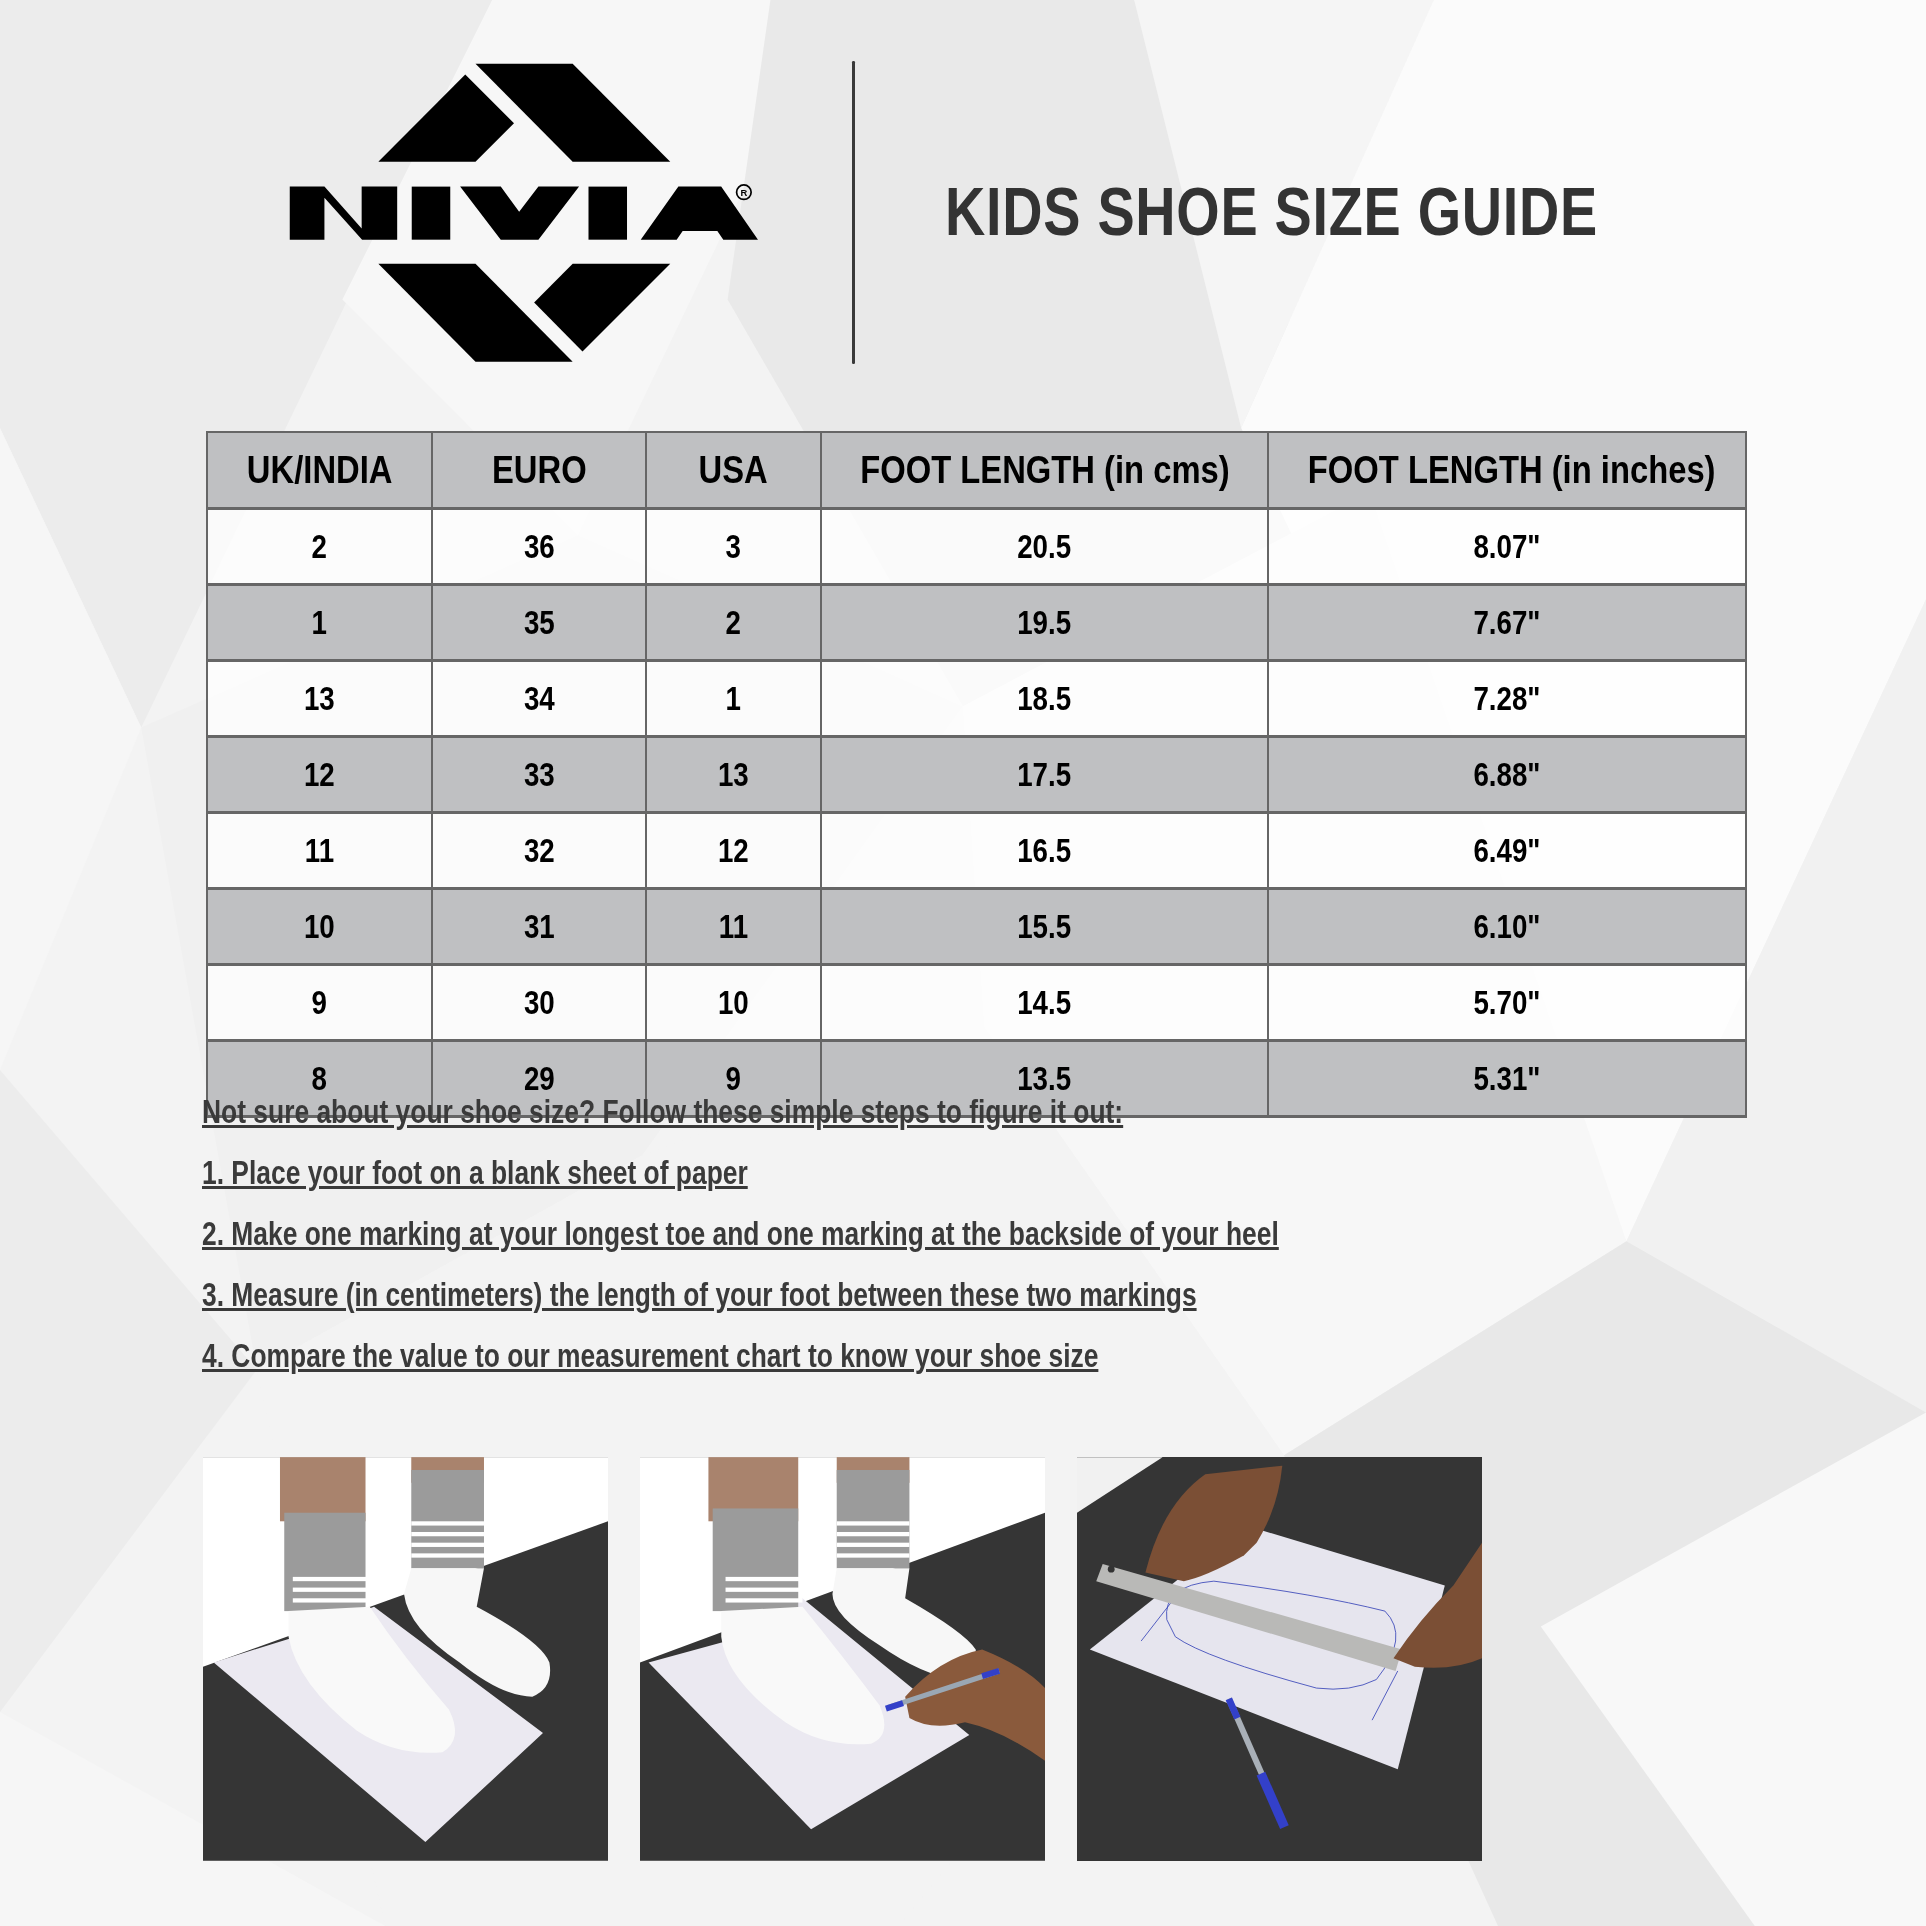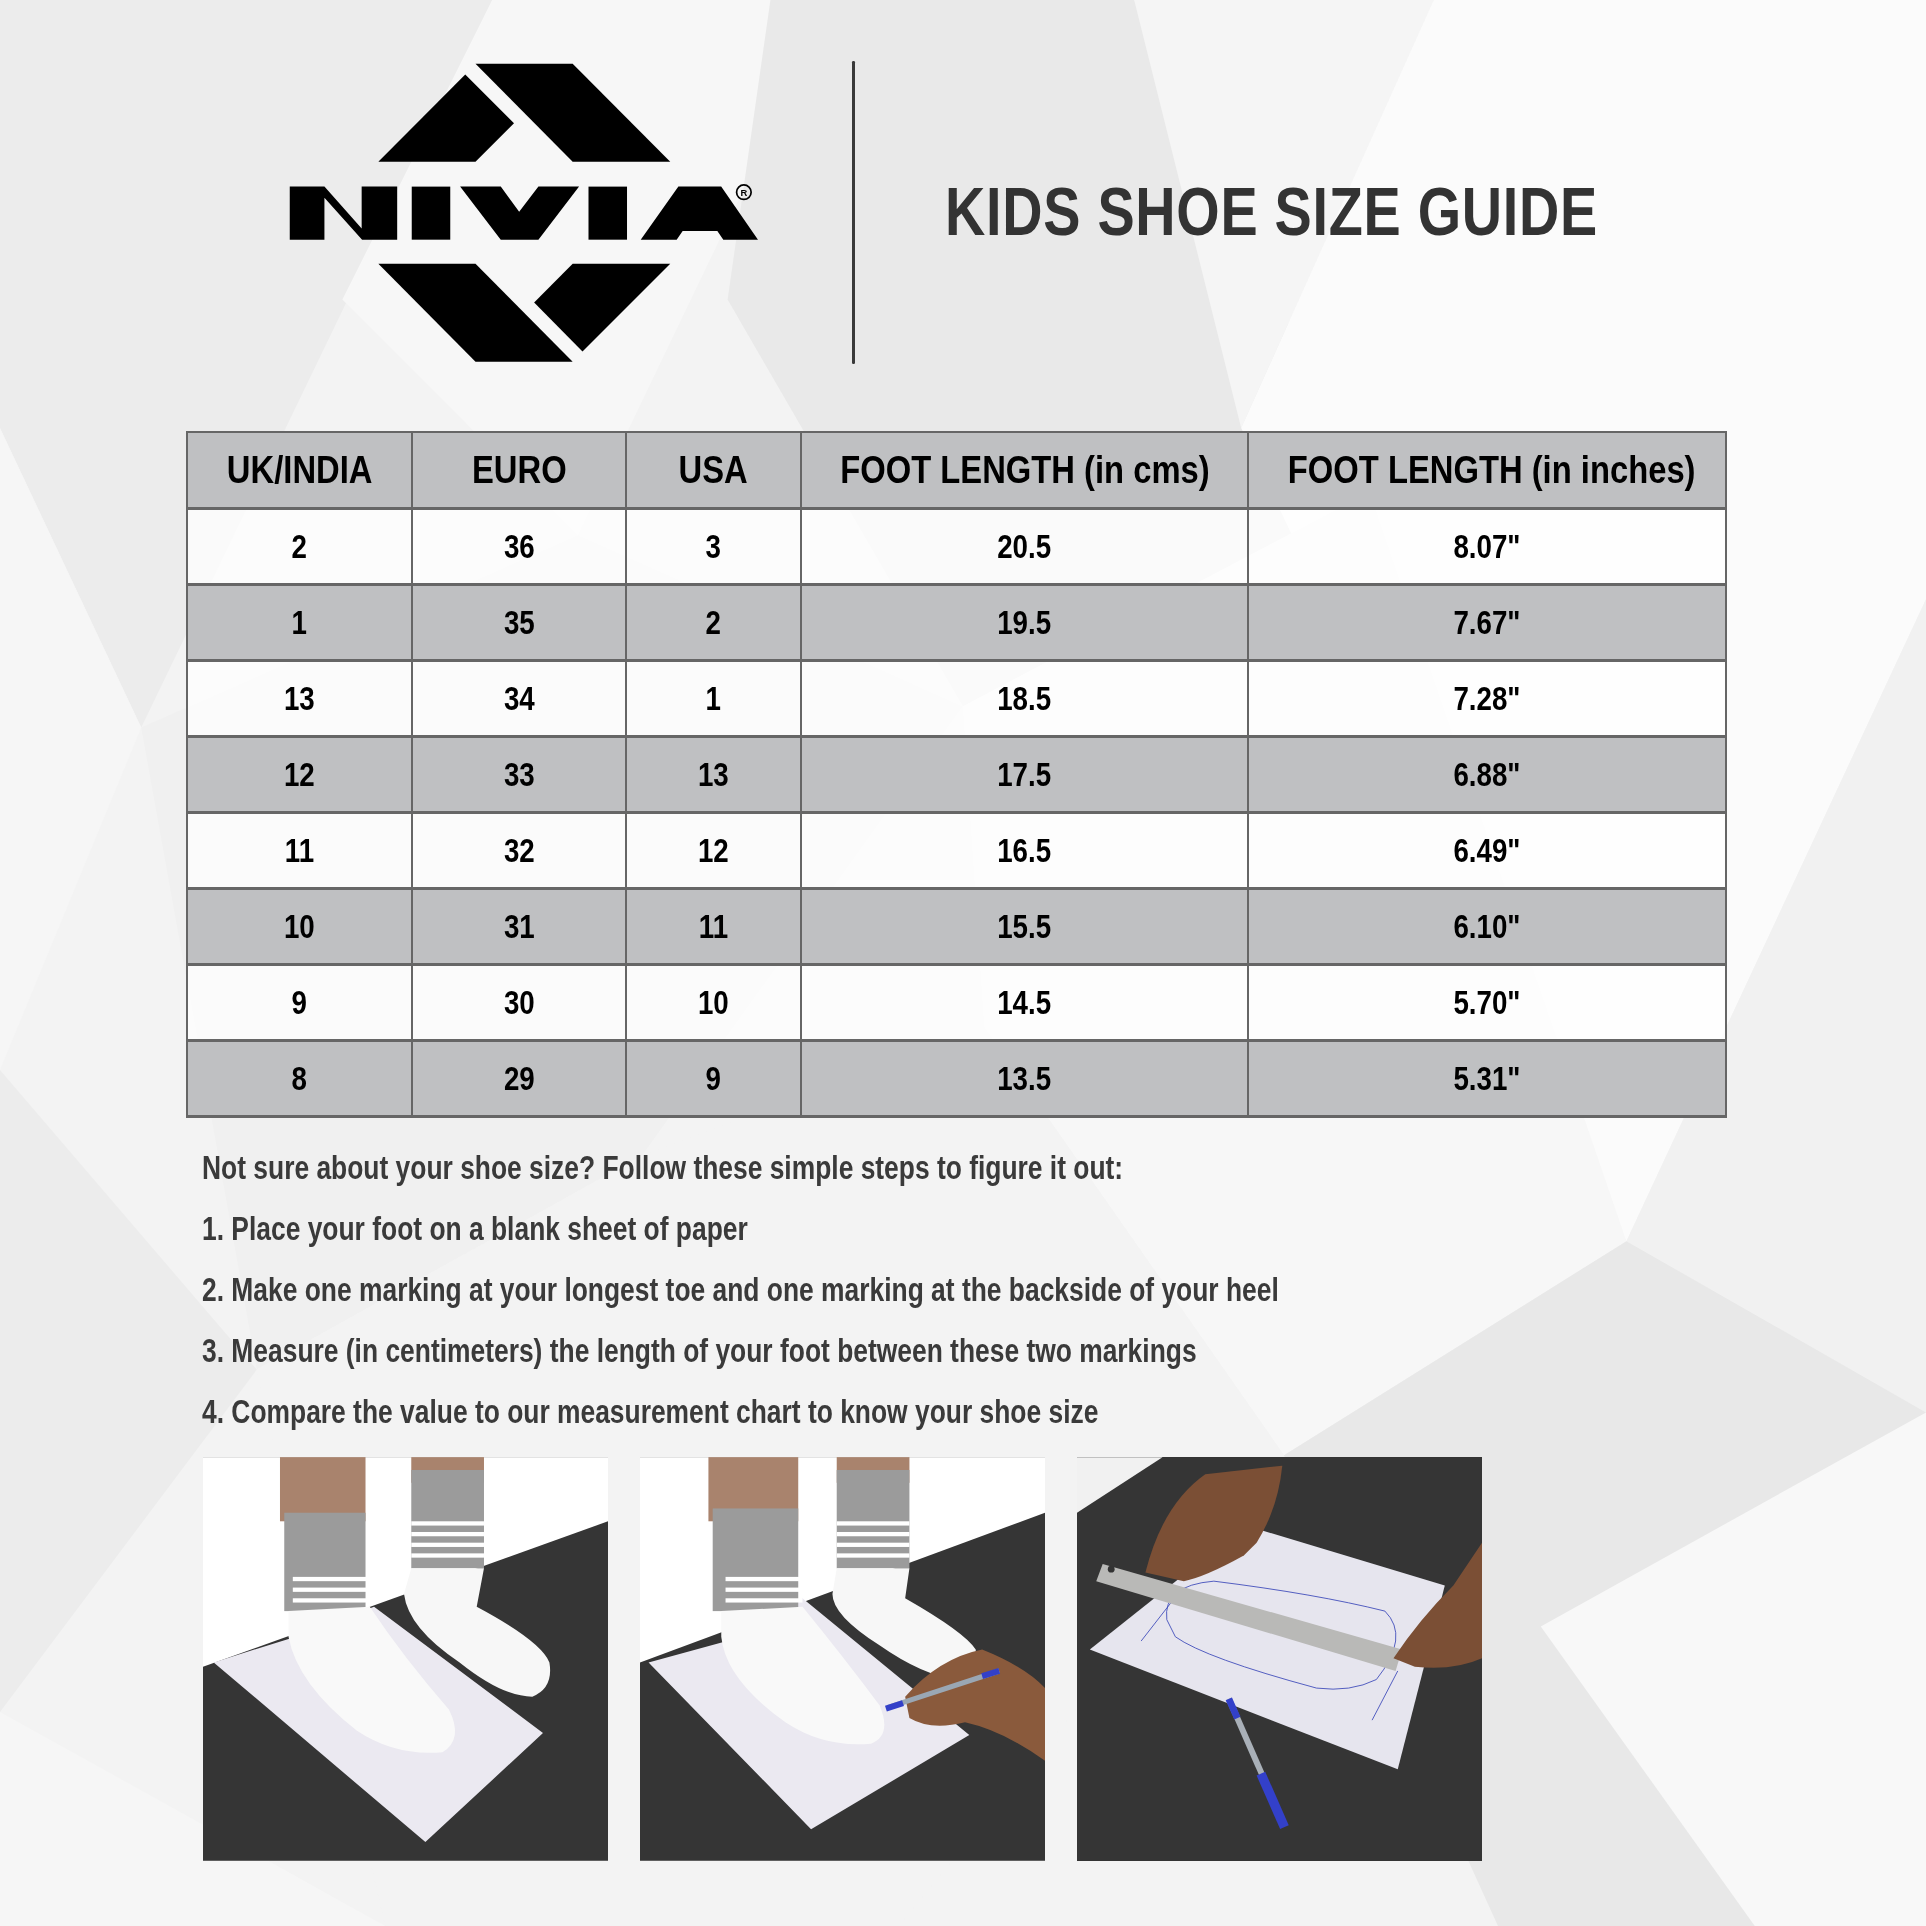--- a/index.html
+++ b/index.html
@@ -14,21 +14,21 @@
     position: absolute; left: 852px; top: 61px; width: 2.6px; height: 303px;
     background: #3a3a3a; border-radius: 1.3px;
   }
   .title {
     position: absolute; left: 945px; top: 175px; width: 702px; height: 73px;
     font-family: "Liberation Sans", sans-serif; font-weight: bold;
     font-size: 68px; line-height: 73px; color: #333333; white-space: nowrap;
     transform-origin: left center; transform: scaleX(0.82); letter-spacing: 0.9px;
   }
   table.size {
-    position: absolute; left: 186px; top: 431px; width: 1538px;
+    position: absolute; left: 206px; top: 431px; width: 1538px;
     border-collapse: collapse; table-layout: fixed;
     border: 2.6px solid #666666;
     padding-left: 40px;
   }
   table.size th, table.size td {
     border-left: 2.6px solid #666666; border-right: 2.6px solid #666666;
     text-align: center; vertical-align: middle; padding: 0;
     font-weight: bold; color: #000;
     white-space: nowrap; overflow: hidden;
   }
@@ -36,22 +36,22 @@
     height: 74px; background: #bfc0c2; font-size: 39px;
     border-bottom: 3.4px solid #666666;
   }
   table.size th span, table.size td span { display: inline-block; transform: scaleX(0.84); }
   table.size td {
     height: 73px; font-size: 33px; border-bottom: 3.4px solid #666666;
   }
   table.size tr.odd td { background: rgba(255,255,255,0.75); }
   table.size tr.even td { background: #bfc0c2; }
   .help {
-    position: absolute; left: 202px; top: 1143px; width: 1584px;
-    color: #3a3a3a; font-weight: bold;
+    position: absolute; left: 202px; top: 1087px; width: 1584px;
+    color: #3a3a3a; font-weight: bold; text-decoration: underline;
   }
   .help div {
     height: 61px; line-height: 49px; font-size: 33px; white-space: nowrap;
     transform-origin: left center; transform: scaleX(0.80);
   }
   .photo { position: absolute; top: 1457px; width: 405px; height: 404px; overflow: hidden; background: #333; }
   .photo svg { display: block; width: 405px; height: 404px; }
 </style>
 </head>
 <body>

